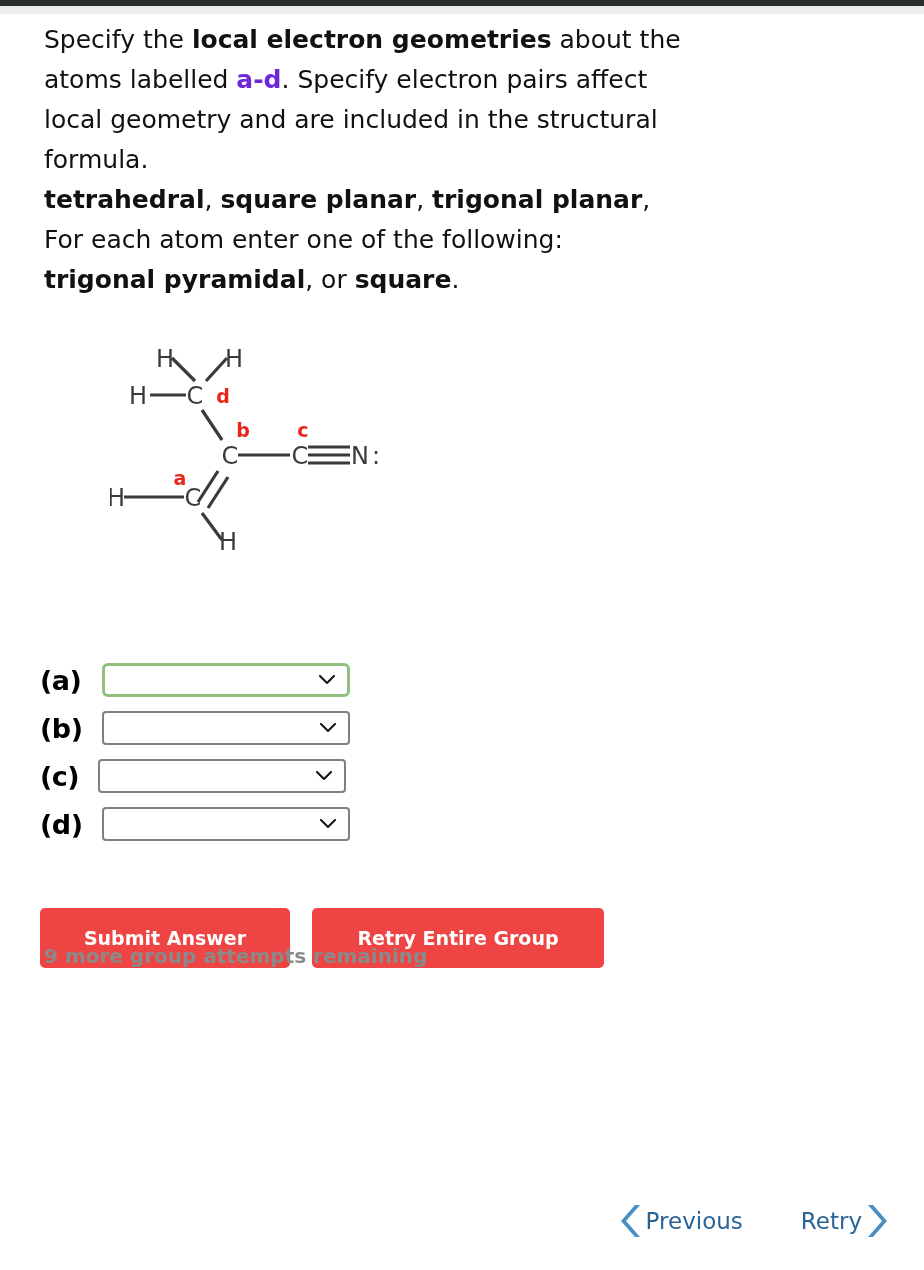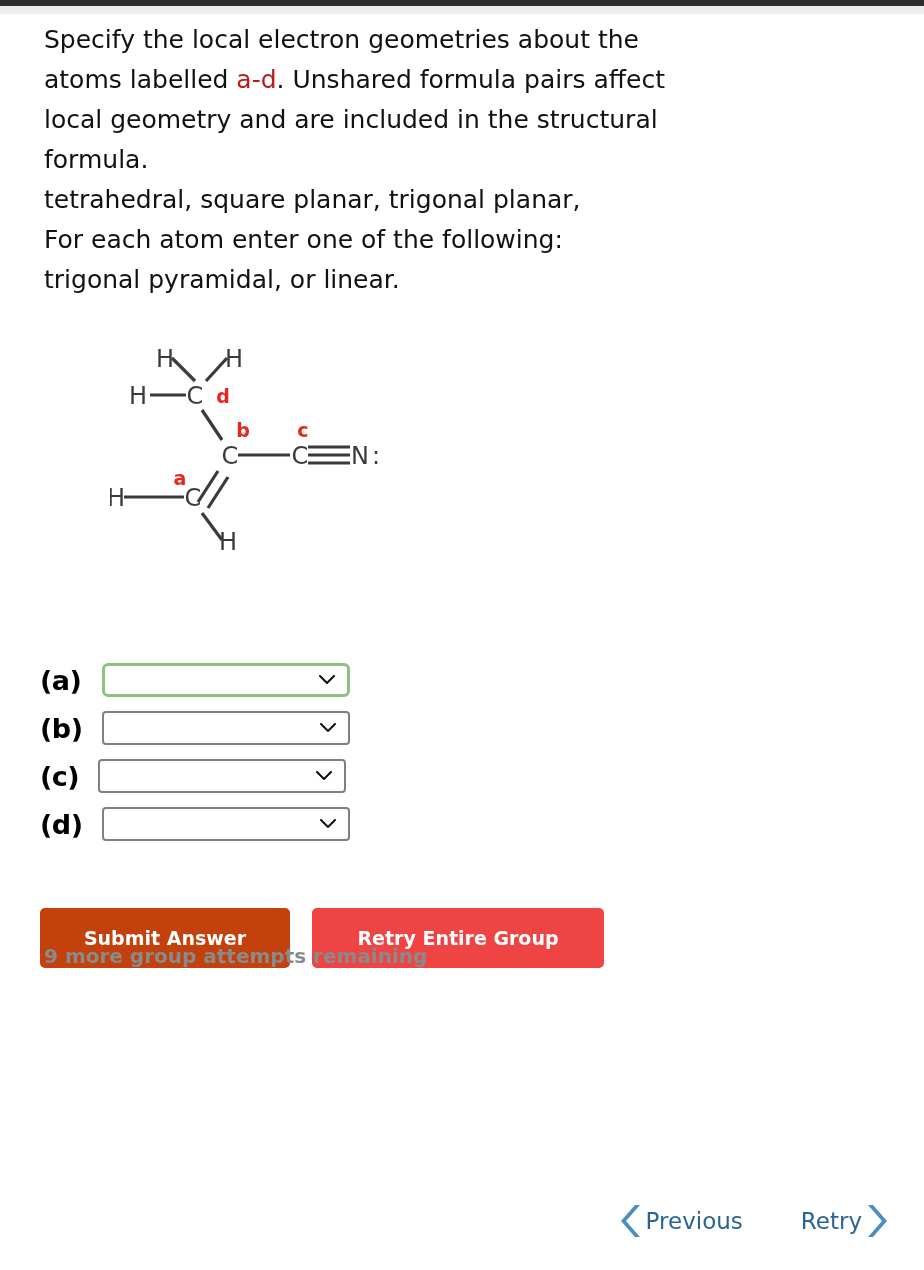--- a/index.html
+++ b/index.html
@@ -34,22 +34,22 @@
     position: absolute;
     left: 44px;
     top: 20px;
     width: 800px;
     font-size: 25px;
     line-height: 40px;
     color: #111111;
     letter-spacing: 0px;
   }
   #prompt p { margin: 0; }
-  .b { font-weight: normal; }
-  .red { color: #b91c1c; font-weight: normal; }
+  .b { font-weight: bold; }
+  .red { color: #6d28d9; font-weight: bold; }
 
   
   #molecule-figure {
     position: absolute;
     left: 110px;
     top: 325px;
     width: 290px;
     height: 250px;
   }
   #molecule-figure svg { display: block; }
@@ -115,21 +115,21 @@
     color: #ffffff;
     font-family: "DejaVu Sans", "Liberation Sans", sans-serif;
     font-size: 19px;
     font-weight: bold;
     height: 60px;
     cursor: pointer;
     padding: 0 26px;
     letter-spacing: 0px;
   }
   .btn-submit {
-    background: #c2410c;
+    background: #ef4444;
     width: 250px;
   }
   .btn-retry {
     background: #ef4444;
     width: 292px;
   }
 
   #attempts {
     position: absolute;
     left: 44px;
@@ -160,26 +160,26 @@
   .nav-chevron svg { display: block; }
 </style>
 </head>
 <body>
 
 <div id="top-chrome-dark"></div>
 <div id="top-chrome-light"></div>
 
 <div id="prompt">
   <p><span>Specify the </span><span class="b">local electron geometries</span><span> about the</span></p>
-  <p><span>atoms labelled </span><span class="red">a-d</span><span>. Unshared formula pairs affect</span></p>
+  <p><span>atoms labelled </span><span class="red">a-d</span><span>. Specify electron pairs affect</span></p>
   <p>local geometry and are included in the structural</p>
   <p>formula.</p>
   <p><span class="b">tetrahedral</span><span>, </span><span class="b">square planar</span><span>, </span><span class="b">trigonal planar</span><span>,</span></p>
   <p>For each atom enter one of the following:</p>
-  <p><span class="b">trigonal pyramidal</span><span>, or </span><span class="b">linear</span><span>.</span></p>
+  <p><span class="b">trigonal pyramidal</span><span>, or </span><span class="b">square</span><span>.</span></p>
 </div>
 
 <div id="molecule-figure">
   <svg width="290" height="250" viewBox="0 0 290 250" xmlns="http://www.w3.org/2000/svg">
     <g stroke="#3a3a3a" stroke-width="3.2" stroke-linecap="butt">
 
       <line x1="62" y1="33" x2="85" y2="56"></line>
 
       <line x1="117" y1="33" x2="96" y2="56"></line>
 

